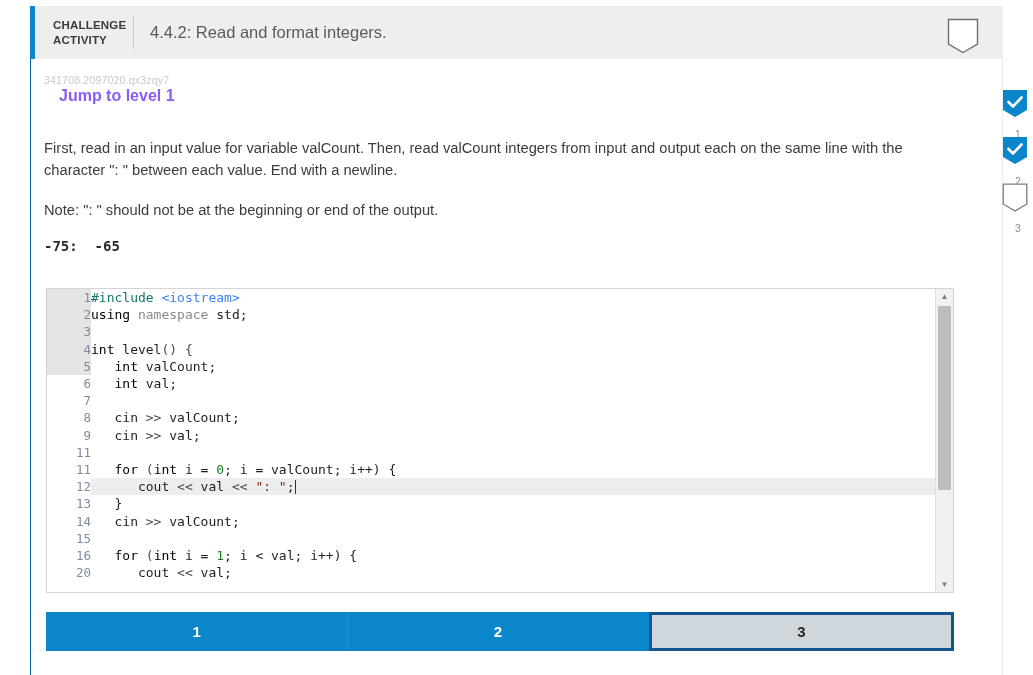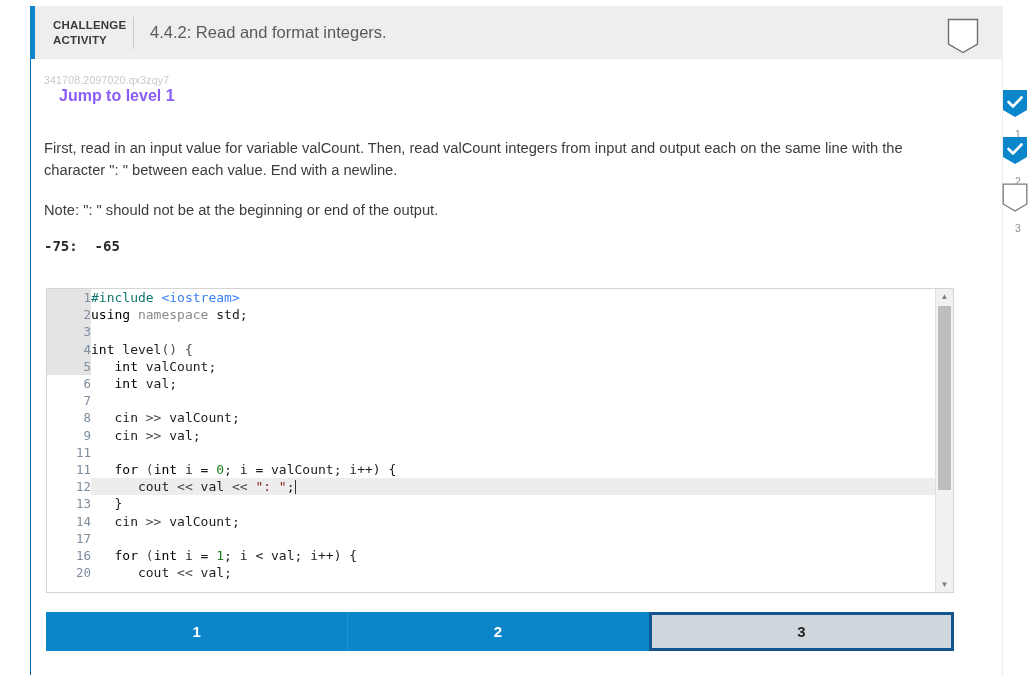--- a/index.html
+++ b/index.html
@@ -346,21 +346,21 @@
               </tr>
               <tr>
                 <td class="gutter-cell">13</td>
                 <td class="code-cell"><span class="fn">   }</span></td>
               </tr>
               <tr>
                 <td class="gutter-cell">14</td>
                 <td class="code-cell"><span class="op">   </span><span class="fn">cin</span><span class="op"> &gt;&gt; </span><span class="fn">valCount;</span></td>
               </tr>
               <tr>
-                <td class="gutter-cell">17</td>
+                <td class="gutter-cell">15</td>
                 <td class="code-cell"></td>
               </tr>
               <tr>
                 <td class="gutter-cell">16</td>
                 <td class="code-cell"><span class="op">   </span><span class="kw2">for</span><span class="op"> (</span><span class="kw2">int</span><span class="fn"> i = </span><span class="num">1</span><span class="fn">; i &lt; val; i++) {</span></td>
               </tr>
               <tr>
                 <td class="gutter-cell">20</td>
                 <td class="code-cell"><span class="op">      </span><span class="fn">cout</span><span class="op"> &lt;&lt; </span><span class="fn">val;</span></td>
               </tr>

